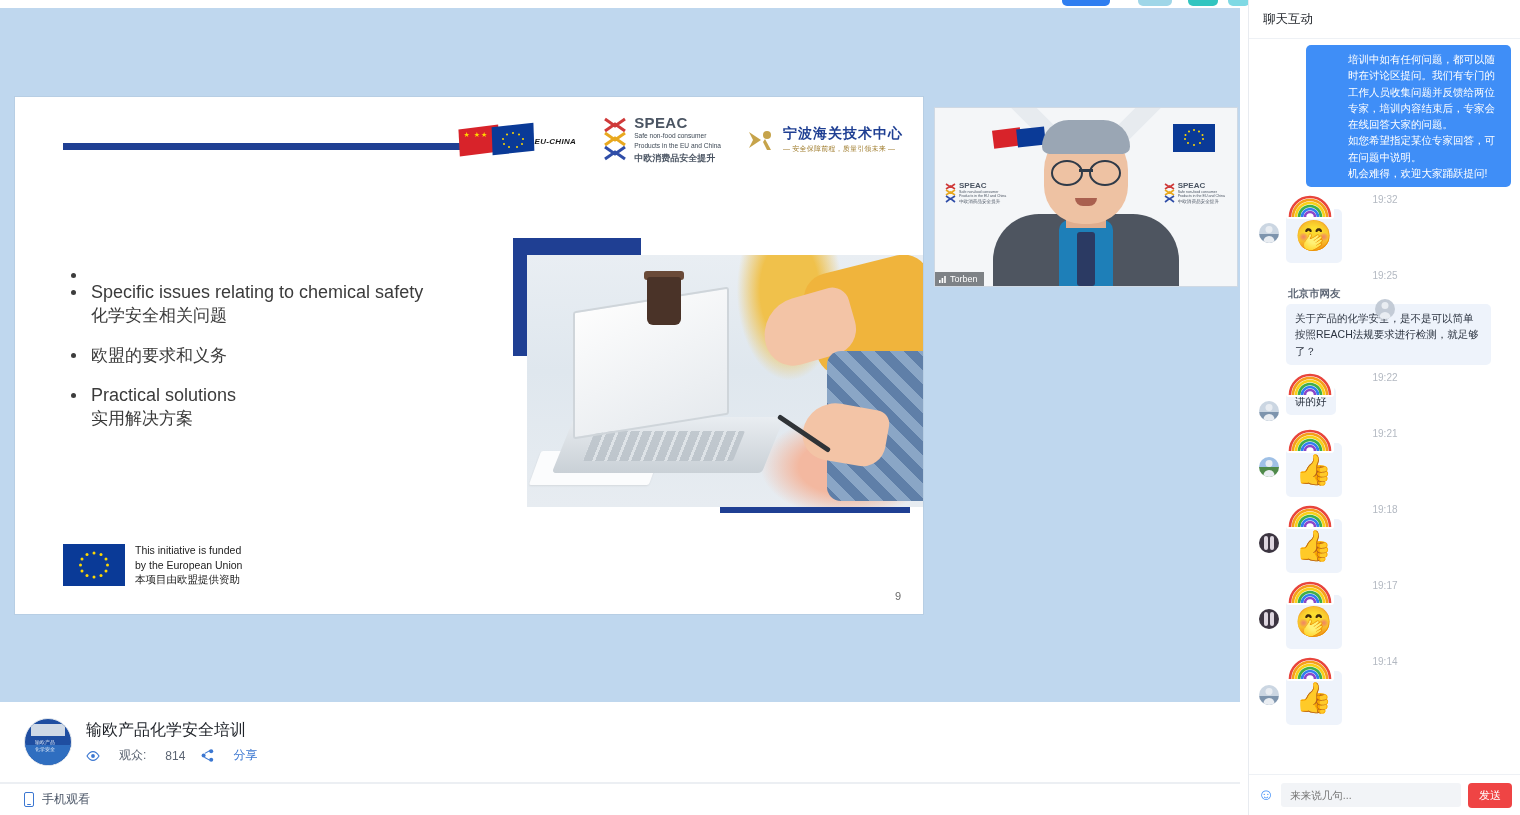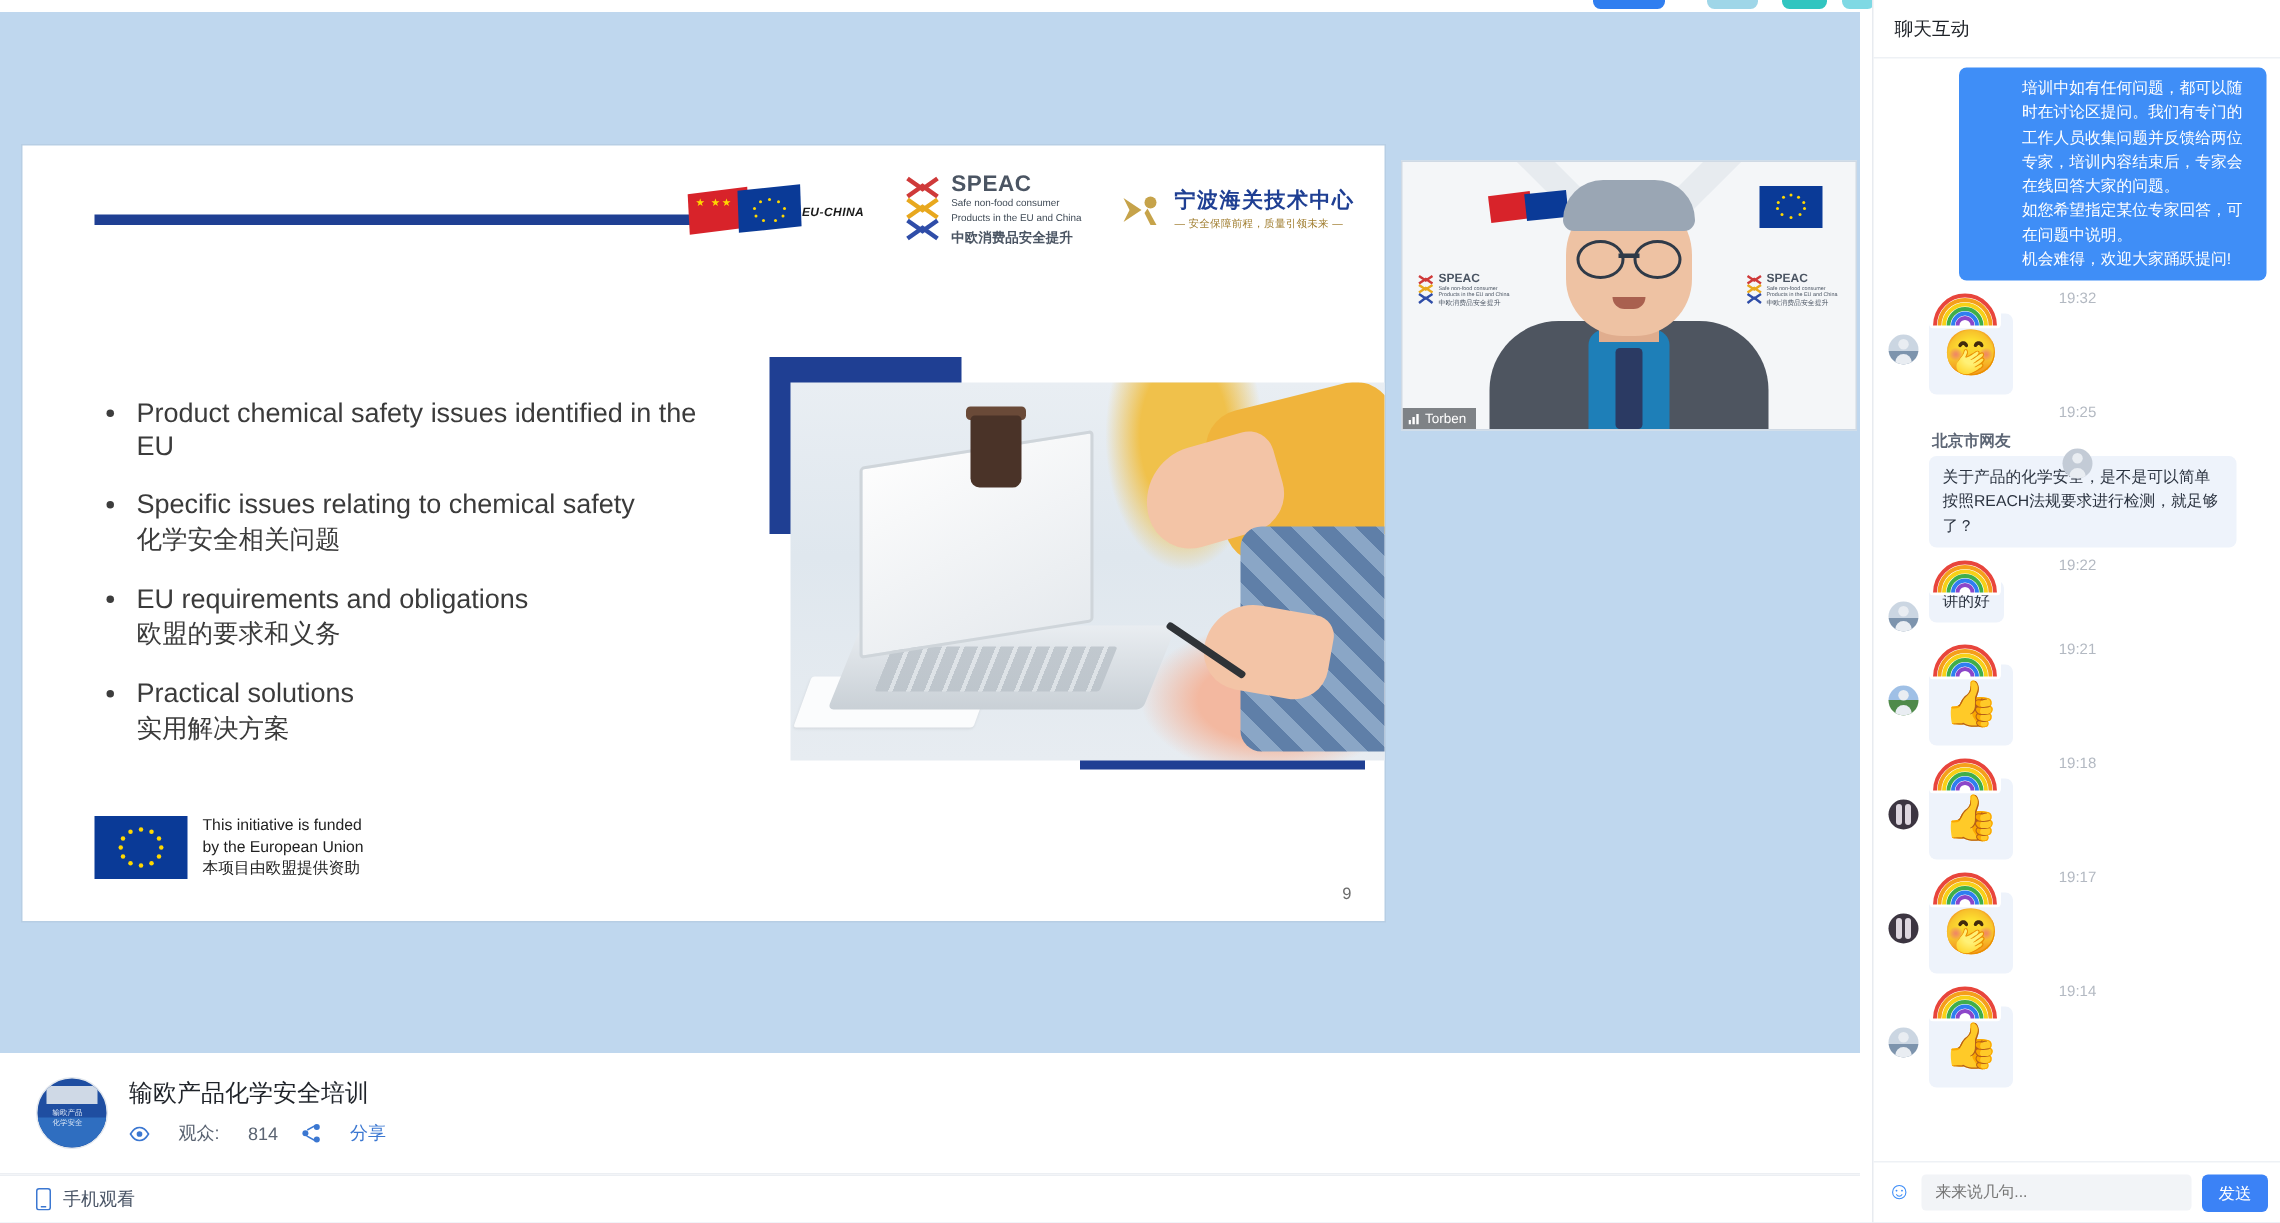--- a/index.html
+++ b/index.html
@@ -268,21 +268,21 @@
     flex:none; height:40px; border-top:1px solid #eef1f5;
     display:flex; align-items:center; gap:7px; padding:0 9px;
   }
   .emoji-btn { font-size:16px; color:#3f8ef7; cursor:pointer; line-height:1; }
   .chat-input {
     flex:1; height:24px; background:#f2f4f7; border:none; border-radius:3px;
     font-size:10.5px; color:#2b3340; padding:0 9px; outline:none;
     font-family:"Liberation Sans", sans-serif;
   }
   .send-btn {
-    background:#3b82f6; color:#fff; border:none; border-radius:4px;
+    background:#ef4444; color:#fff; border:none; border-radius:4px;
     font-size:11px; padding:5px 11px; cursor:pointer;
     font-family:"Liberation Sans", sans-serif;
   }
   .left-rail { position:absolute; left:0; top:8px; width:8px; height:807px; background:#f4f6f9; }
   .right-gap { position:absolute; left:1240px; top:8px; width:8px; height:807px; background:#f4f6f9; }
 </style>
 </head>
 <body>
 
 <div class="page">
@@ -299,30 +299,28 @@
   <div class="player-col">
 
     <div class="stage">
 
       <div class="slide">
         <div class="slide-rule"></div>
 
         <div class="bullets">
           <div class="bullet">
             <span class="dot"></span>
-            <span class="en">Product chemical safety issues identified in the EU</span>
           </div>
           <div class="bullet">
             <span class="dot"></span>
             <span class="en">Specific issues relating to chemical safety</span>
             <span class="zh">化学安全相关问题</span>
           </div>
           <div class="bullet">
             <span class="dot"></span>
-            <span class="en">EU requirements and obligations</span>
             <span class="zh">欧盟的要求和义务</span>
           </div>
           <div class="bullet">
             <span class="dot"></span>
             <span class="en">Practical solutions</span>
             <span class="zh">实用解决方案</span>
           </div>
         </div>
 
         <div class="photo-wrap">

